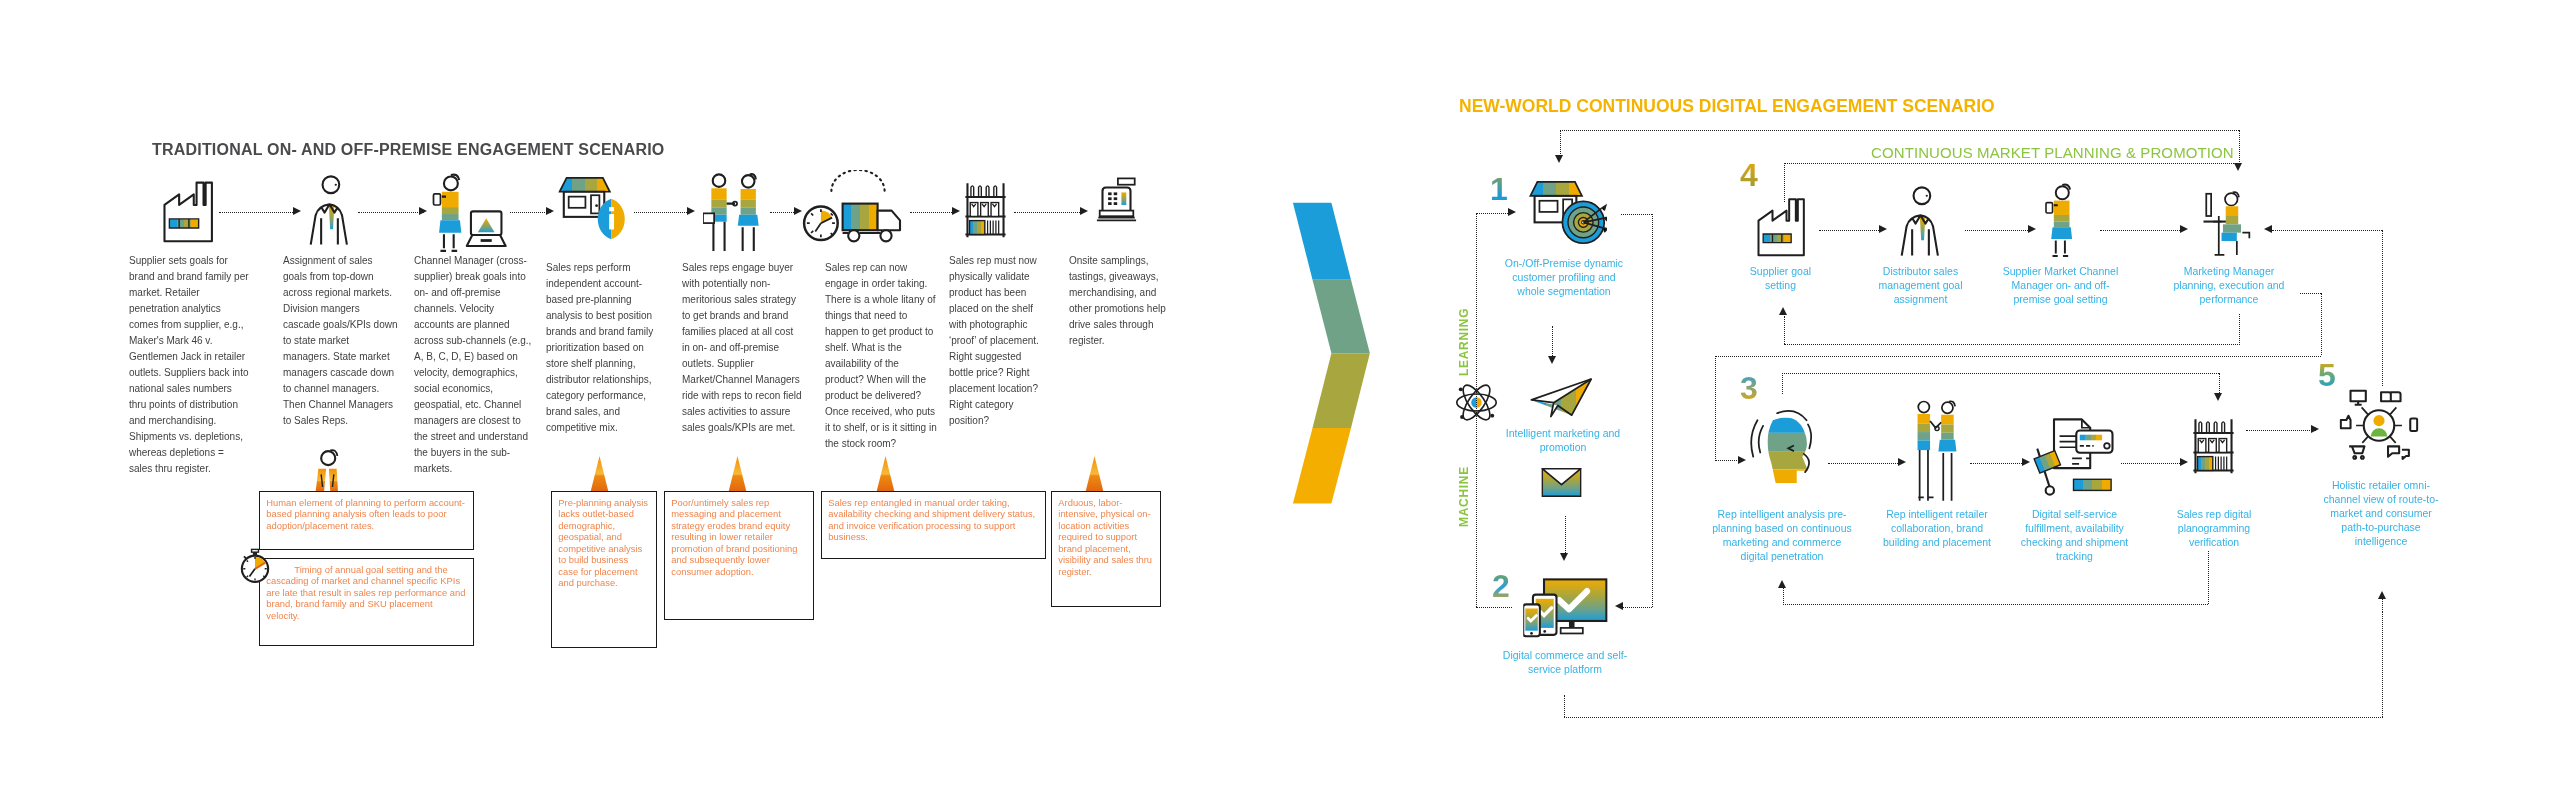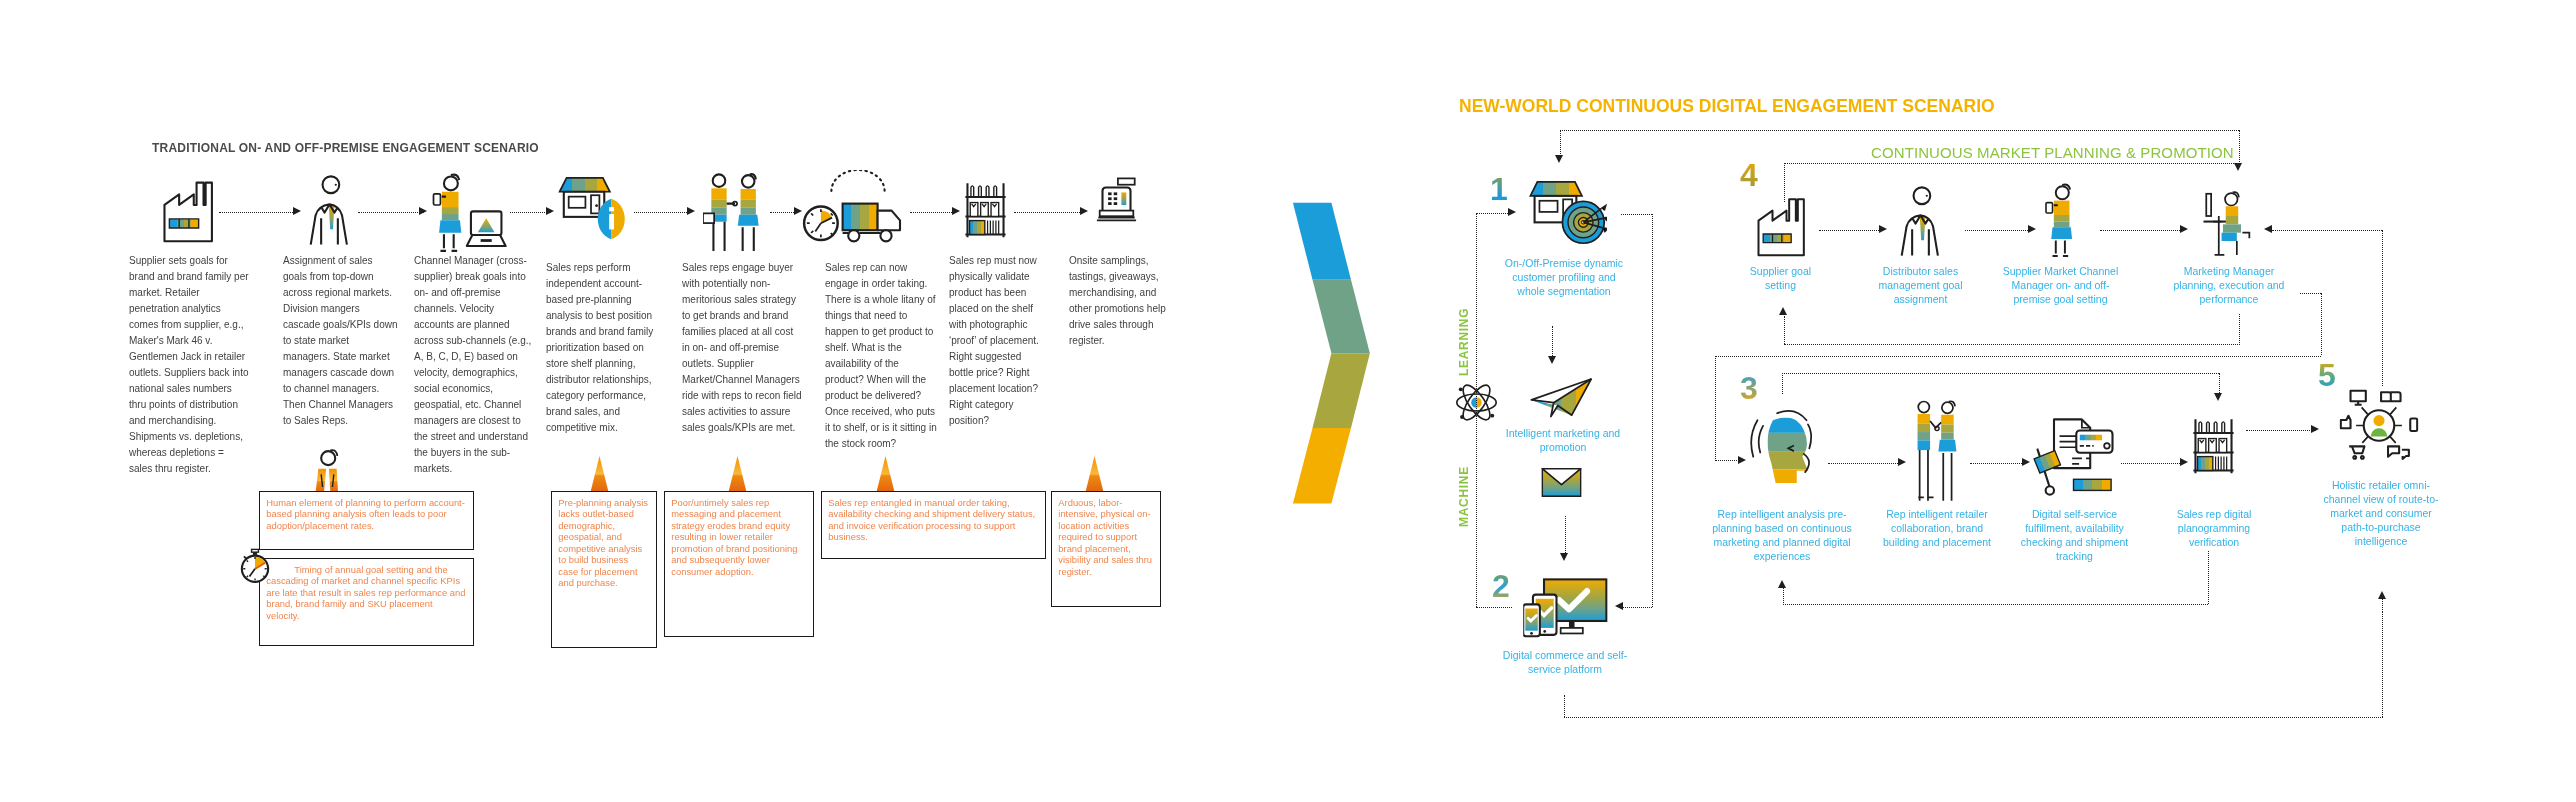--- a/index.html
+++ b/index.html
@@ -6,21 +6,21 @@
   body{font-family:"Liberation Sans", sans-serif;}
   #canvas{position:relative;width:2576px;height:803px;background:#fff;overflow:hidden;}
   .abs{position:absolute;}
   .h{position:absolute;border-top:1.4px dotted #1f1f1f;height:0;}
   .v{position:absolute;border-left:1.4px dotted #1f1f1f;width:0;}
   .ar{position:absolute;width:0;height:0;border:4.9px solid transparent;}
   .ar.r{border-left:8.4px solid #1f1f1f;border-right:0;}
   .ar.l{border-right:8.4px solid #1f1f1f;border-left:0;}
   .ar.d{border-top:8.4px solid #1f1f1f;border-bottom:0;}
   .ar.u{border-bottom:8.4px solid #1f1f1f;border-top:0;}
-  .ltitle{position:absolute;font-size:12px;font-weight:bold;color:#4A4A4C;letter-spacing:0.2px;}
+  .ltitle{position:absolute;font-size:16px;font-weight:bold;color:#4A4A4C;letter-spacing:0.2px;}
   .rtitle{position:absolute;font-size:17.5px;font-weight:bold;color:#F5B300;}
   .subtitle{position:absolute;font-size:15px;font-weight:normal;color:#8BC540;letter-spacing:0.1px;text-align:center;}
   .coltext{position:absolute;font-size:10px;line-height:16px;color:#3F3F3F;}
   .cap{position:absolute;font-size:10.5px;line-height:14px;color:#35B2E5;text-align:center;}
   .callout{position:absolute;border:1.4px solid #1a1a1a;background:#fff;color:#F0854D;
            font-size:9.4px;line-height:11.5px;padding:4.9px 6.3px;box-sizing:border-box;}
   .num{position:absolute;font-weight:bold;font-size:32px;line-height:1;
        -webkit-background-clip:text;background-clip:text;color:#1E9AD6;
        -webkit-text-fill-color:transparent;}
   .n1{background-image:linear-gradient(180deg,#8BA04B,#1E9AD6 70%);}
@@ -452,21 +452,21 @@
     </div>
   <div class="abs" style="left:239px;top:548px;width:32px;height:36px;z-index:3;">
       <svg class="icon" viewBox="0 0 46 52" width="32" height="36">
         <use href="#sym-stopwatch"></use>
       </svg>
     </div>
 
   <div class="callout" style="left:259px;top:491px;width:215px;height:59px;">Human element of planning to perform account-based planning analysis often leads to poor adoption/placement rates.</div>
   <div class="callout" style="left:259px;top:558px;width:215px;height:88px;text-indent:28px;">Timing of annual goal setting and the cascading of market and channel specific KPIs are late that result in sales rep performance and brand, brand family and SKU placement velocity.</div>
   <div class="callout" style="left:551px;top:491px;width:106px;height:157px;">Pre-planning analysis lacks outlet-based demographic, geospatial, and competitive analysis to build business case for placement and purchase.</div>
-  <div class="callout" style="left:664px;top:491px;width:150px;height:146px;">Poor/untimely sales rep messaging and placement strategy erodes brand equity resulting in lower retailer promotion of brand positioning and subsequently lower consumer adoption.</div>
+  <div class="callout" style="left:664px;top:491px;width:150px;height:129px;">Poor/untimely sales rep messaging and placement strategy erodes brand equity resulting in lower retailer promotion of brand positioning and subsequently lower consumer adoption.</div>
   <div class="callout" style="left:821px;top:491px;width:225px;height:68px;">Sales rep entangled in manual order taking, availability checking and shipment delivery status, and invoice verification processing to support business.</div>
   <div class="callout" style="left:1051px;top:491px;width:110px;height:116px;">Arduous, labor-intensive, physical on-location activities required to support brand placement, visibility and sales thru register.</div>
 
   <div class="abs" style="left:1288px;top:200px;width:84px;height:305px;">
     <svg class="icon" viewBox="0 0 120 436">
       <polygon points="7,4 62,4 90,114 35,114" fill="#1B9DD9"></polygon>
       <polygon points="35,114 90,114 117,219 62,219" fill="#6FA287"></polygon>
       <polygon points="62,219 117,219 90,326 35,326" fill="#A8A63F"></polygon>
       <polygon points="35,326 90,326 62,434 7,434" fill="#F3AE00"></polygon>
     </svg>
@@ -555,21 +555,21 @@
       </svg>
     </div>
 
   <div class="cap" style="left:1501px;top:256px;width:126px;">On-/Off-Premise dynamic customer profiling and whole segmentation</div>
   <div class="cap" style="left:1502px;top:426px;width:122px;">Intelligent marketing and promotion</div>
   <div class="cap" style="left:1495px;top:648px;width:140px;">Digital commerce and self-service platform</div>
   <div class="cap" style="left:1742px;top:264px;width:77px;">Supplier goal setting</div>
   <div class="cap" style="left:1863px;top:264px;width:115px;">Distributor sales management goal assignment</div>
   <div class="cap" style="left:2002px;top:264px;width:117px;">Supplier Market Channel Manager on- and off-premise goal setting</div>
   <div class="cap" style="left:2166px;top:264px;width:126px;">Marketing Manager planning, execution and performance</div>
-  <div class="cap" style="left:1712px;top:507px;width:140px;">Rep intelligent analysis pre-planning based on continuous marketing and planned digital experiences</div>
+  <div class="cap" style="left:1712px;top:507px;width:140px;">Rep intelligent analysis pre-planning based on continuous marketing and commerce digital penetration</div>
   <div class="cap" style="left:1877px;top:507px;width:120px;">Rep intelligent retailer collaboration, brand building and placement</div>
   <div class="cap" style="left:2008px;top:507px;width:133px;">Digital self-service fulfillment, availability checking and shipment tracking</div>
   <div class="cap" style="left:2160px;top:507px;width:108px;">Sales rep digital planogramming verification</div>
   <div class="cap" style="left:2321px;top:478px;width:120px;">Holistic retailer omni-channel view of route-to-market and consumer path-to-purchase intelligence</div>
 
   <div class="h" style="left:1560px;top:130px;width:679px;"></div>
   <div class="v" style="left:1560px;top:130px;height:28px;"></div>
     <div class="ar d" style="left:1555px;top:155px;"></div>
   <div class="v" style="left:2239px;top:130px;height:36px;"></div>
     <div class="ar d" style="left:2234px;top:163px;"></div>

